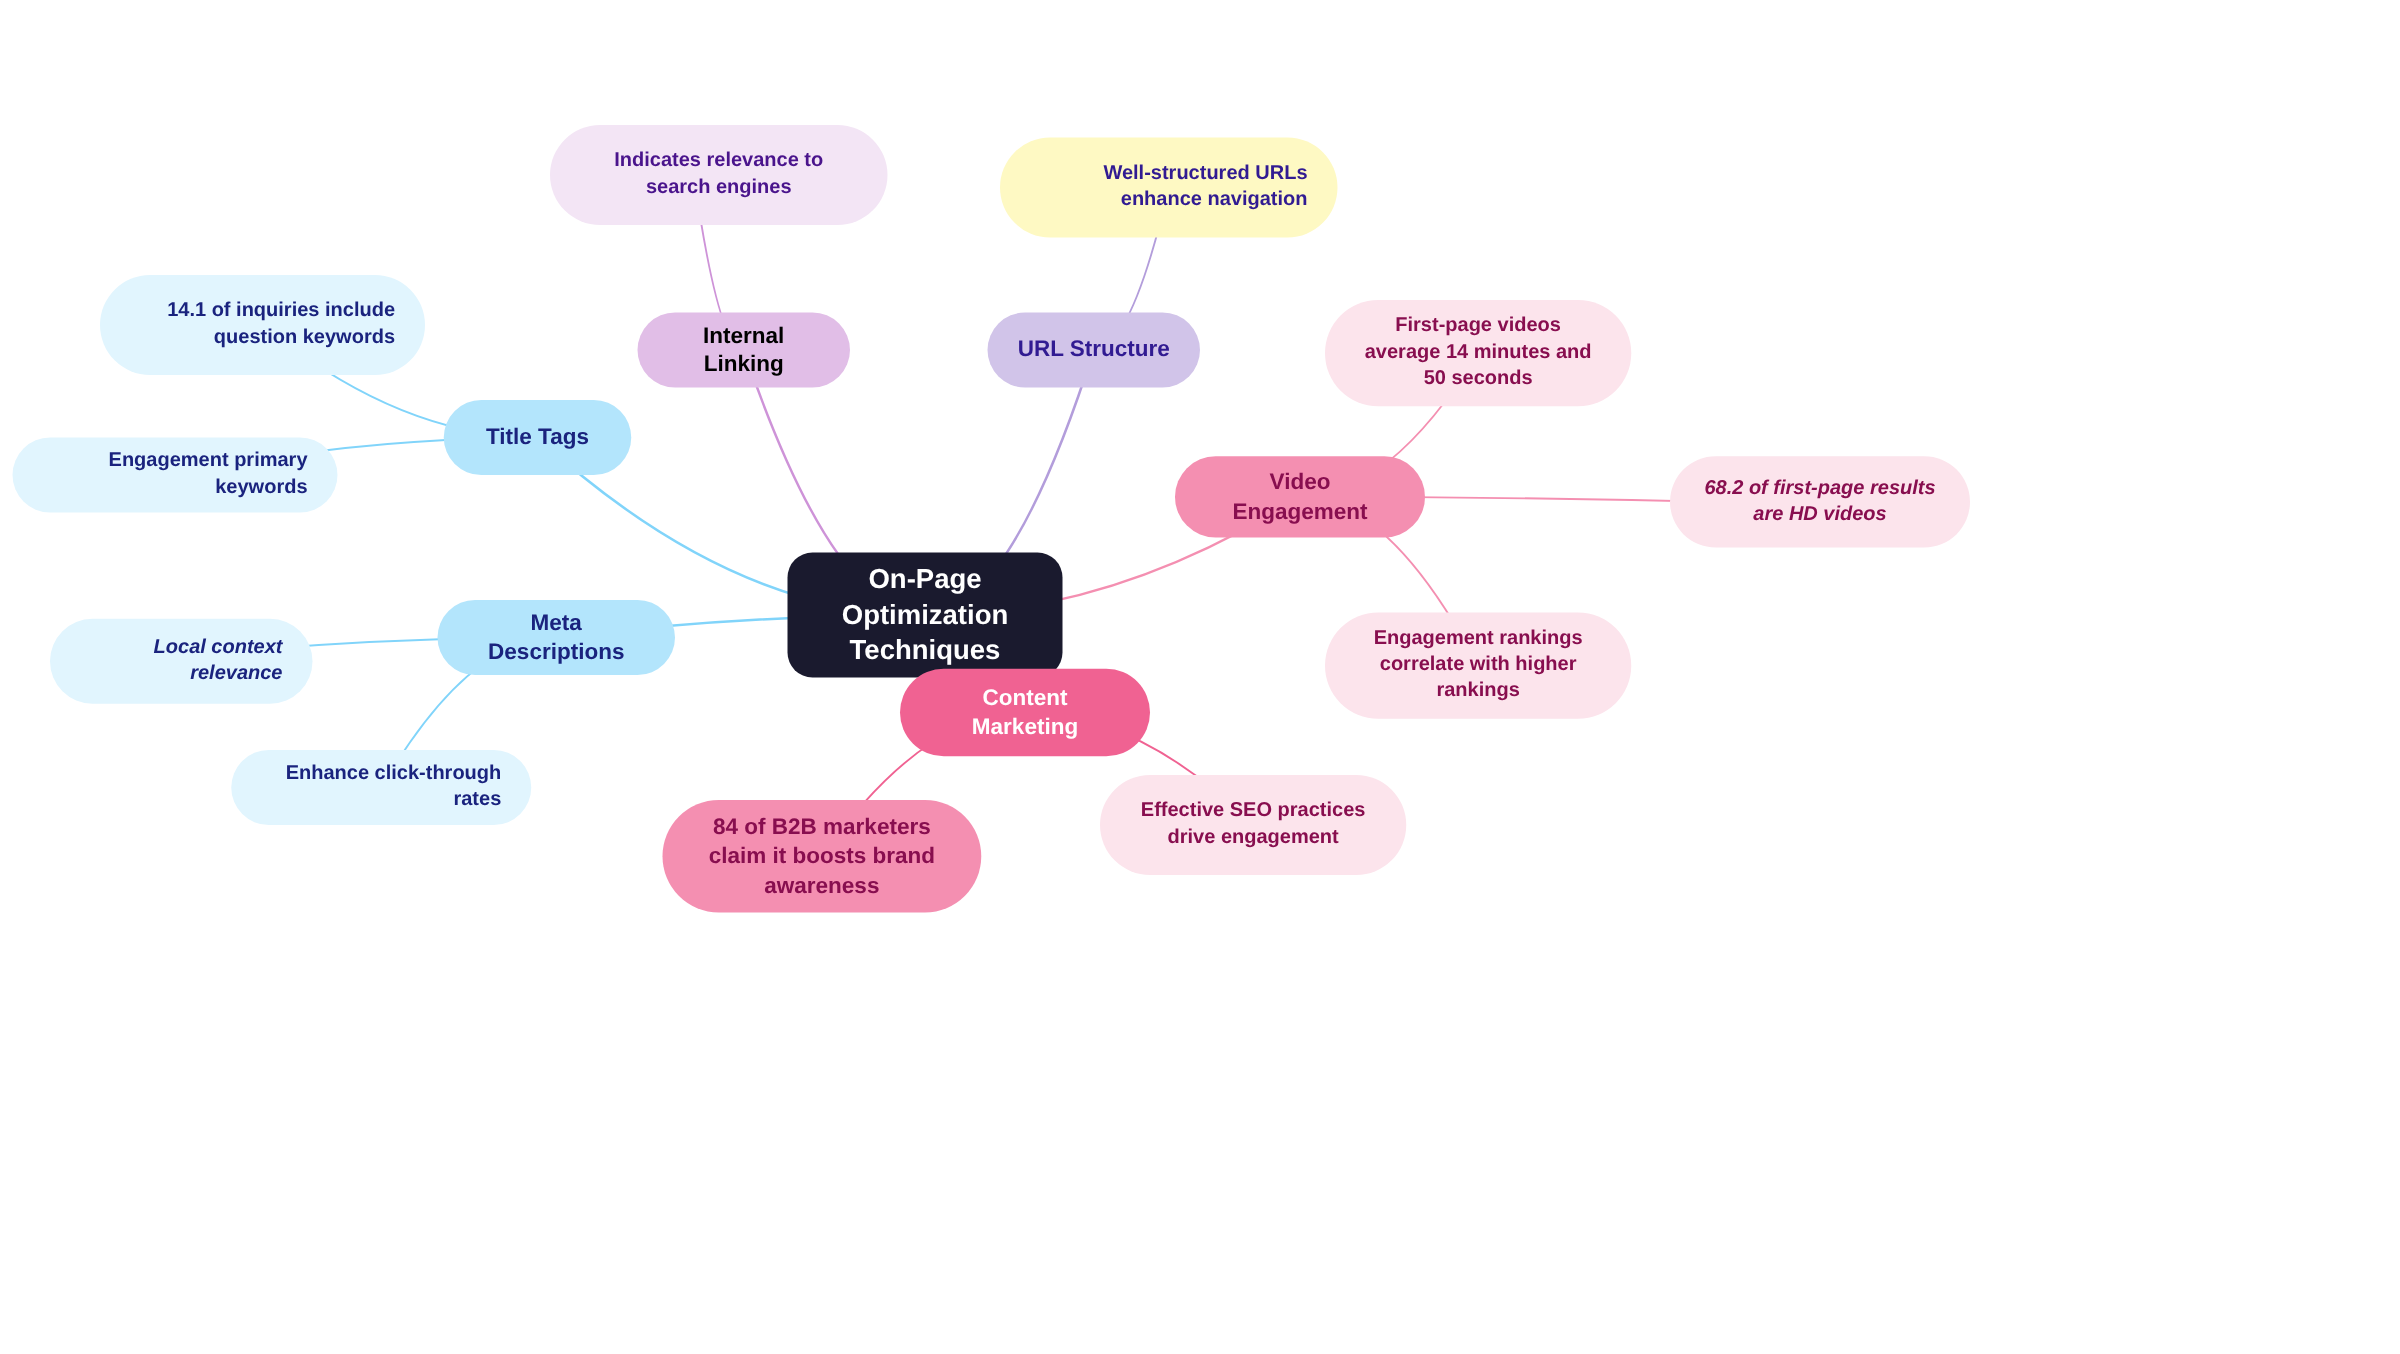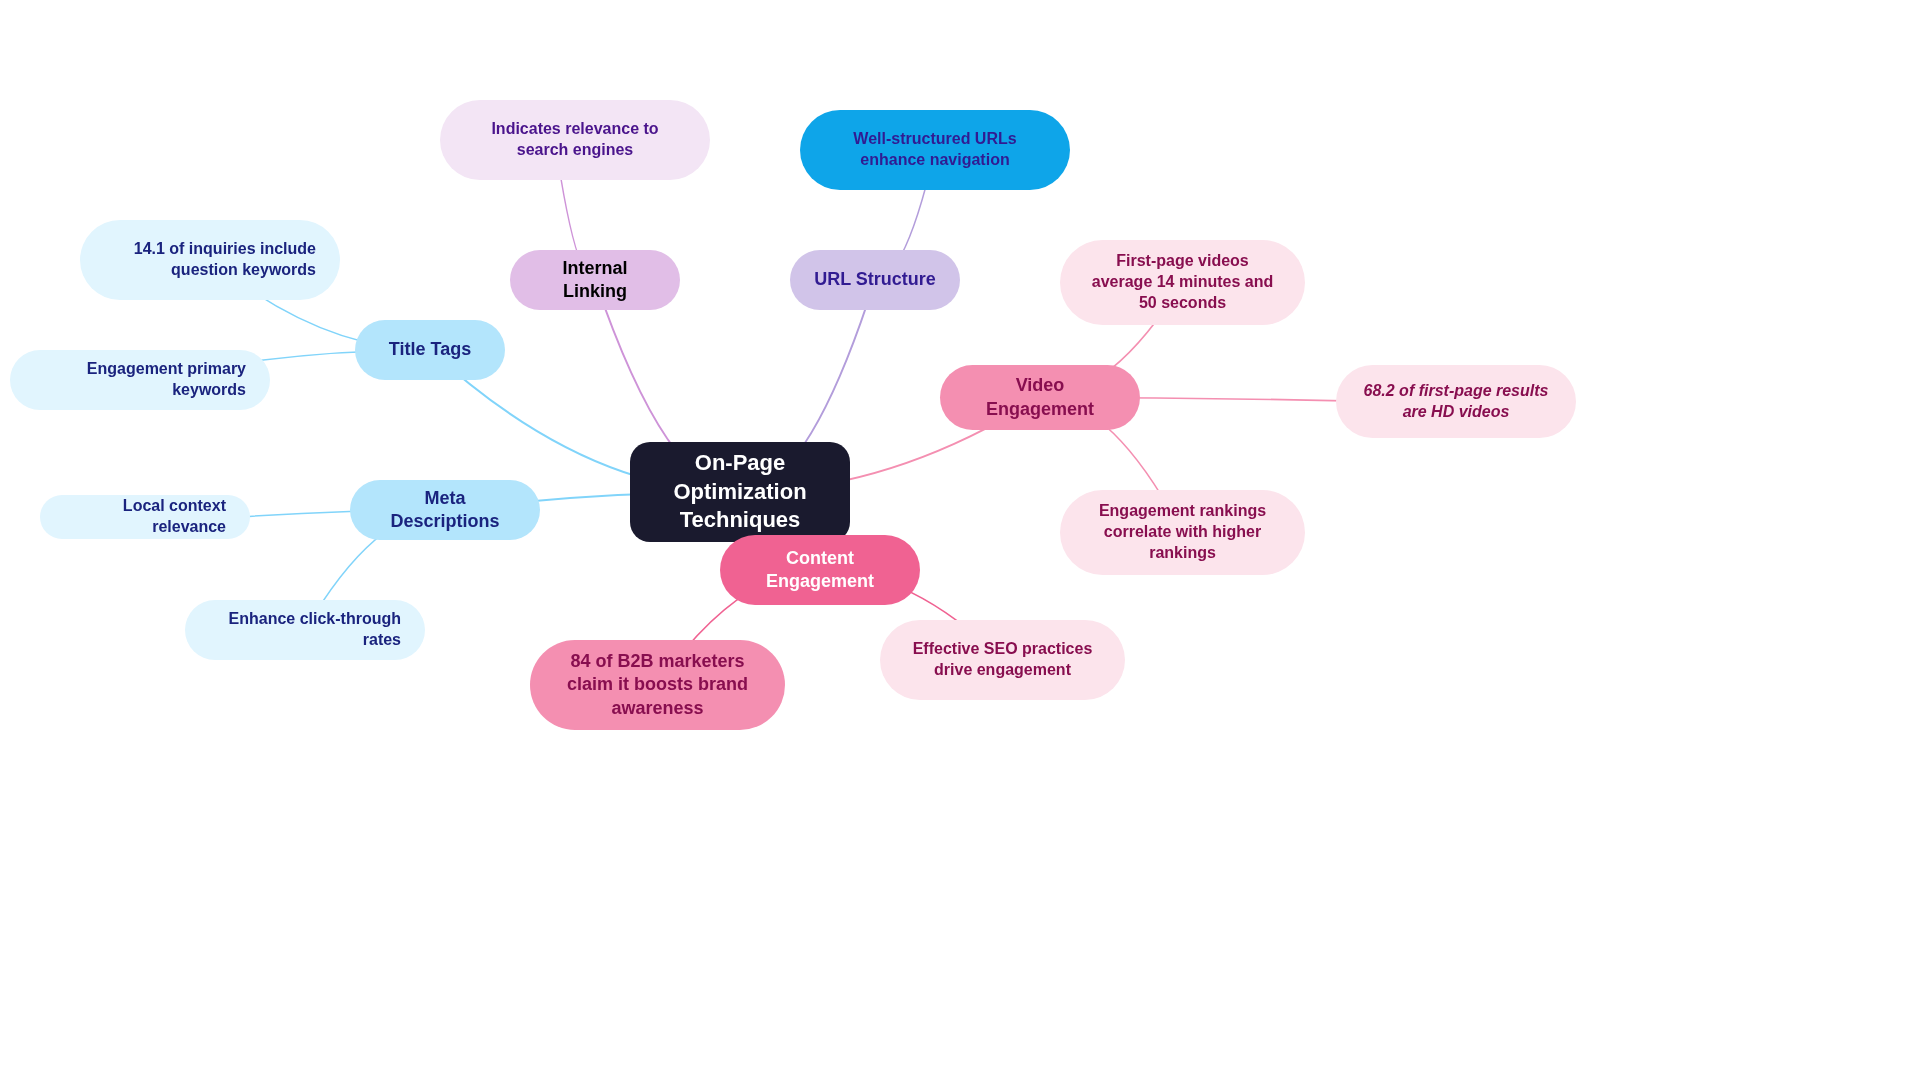--- a/index.html
+++ b/index.html
@@ -65,23 +65,24 @@
       background: #f3e5f5;
       color: #4a148c;
       font-size: 16px;
     }
     .node-lavender-mid {
       background: #d1c4e9;
       color: #311b92;
       font-size: 18px;
     }
     .node-lavender-light {
-      background: #0ea5e9;
+      background: #fef9c3;
       color: #311b92;
       font-size: 16px;
+      text-align: right;
     }
     .node-pink-mid {
       background: #f48fb1;
       color: #880e4f;
       font-size: 18px;
     }
     .node-pink-light {
       background: #fce4ec;
       color: #880e4f;
       font-size: 16px;
@@ -140,42 +141,42 @@
   <div class="node node-lavender-mid" id="node-url-structure" style="left: 790px; top: 250px; width: 170px; height: 60px;">
     <span>URL Structure</span>
   </div>
   <div class="node node-lavender-light" id="node-usc1" style="left: 800px; top: 110px; width: 270px; height: 80px;">
     <span>Well-structured URLs enhance navigation</span>
   </div>
 
   <div class="node node-blue-mid" id="node-meta-desc" style="left: 350px; top: 480px; width: 190px; height: 60px;">
     <span>Meta Descriptions</span>
   </div>
-  <div class="node node-blue-light" id="node-mdc1" style="left: 40px; top: 495px; width: 210px; height: 44px;">
+  <div class="node node-blue-light" id="node-mdc1" style="left: 40px; top: 495px; width: 210px; height: 68px; font-style: italic;">
     <span>Local context relevance</span>
   </div>
   <div class="node node-blue-light" id="node-mdc2" style="left: 185px; top: 600px; width: 240px; height: 60px;">
     <span>Enhance click-through rates</span>
   </div>
 
   <div class="node node-pink-mid" id="node-video-engagement" style="left: 940px; top: 365px; width: 200px; height: 65px;">
     <span>Video Engagement</span>
   </div>
   <div class="node node-pink-light" id="node-vc1" style="left: 1060px; top: 240px; width: 245px; height: 85px;">
     <span>First-page videos average 14 minutes and 50 seconds</span>
   </div>
   <div class="node node-pink-light" id="node-vc2" style="left: 1336px; top: 365px; width: 240px; height: 73px; font-style: italic;">
     <span>68.2 of first-page results are HD videos</span>
   </div>
   <div class="node node-pink-light" id="node-vc3" style="left: 1060px; top: 490px; width: 245px; height: 85px;">
     <span>Engagement rankings correlate with higher rankings</span>
   </div>
 
   <div class="node node-pink-bright" id="node-content-marketing" style="left: 720px; top: 535px; width: 200px; height: 70px;">
-    <span>Content Engagement</span>
+    <span>Content Marketing</span>
   </div>
   <div class="node node-pink-mid" id="node-cc1" style="left: 530px; top: 640px; width: 255px; height: 90px;">
     <span>84 of B2B marketers claim it boosts brand awareness</span>
   </div>
   <div class="node node-pink-light" id="node-cc2" style="left: 880px; top: 620px; width: 245px; height: 80px;">
     <span>Effective SEO practices drive engagement</span>
   </div>
 </div>
 
 </body></html>

